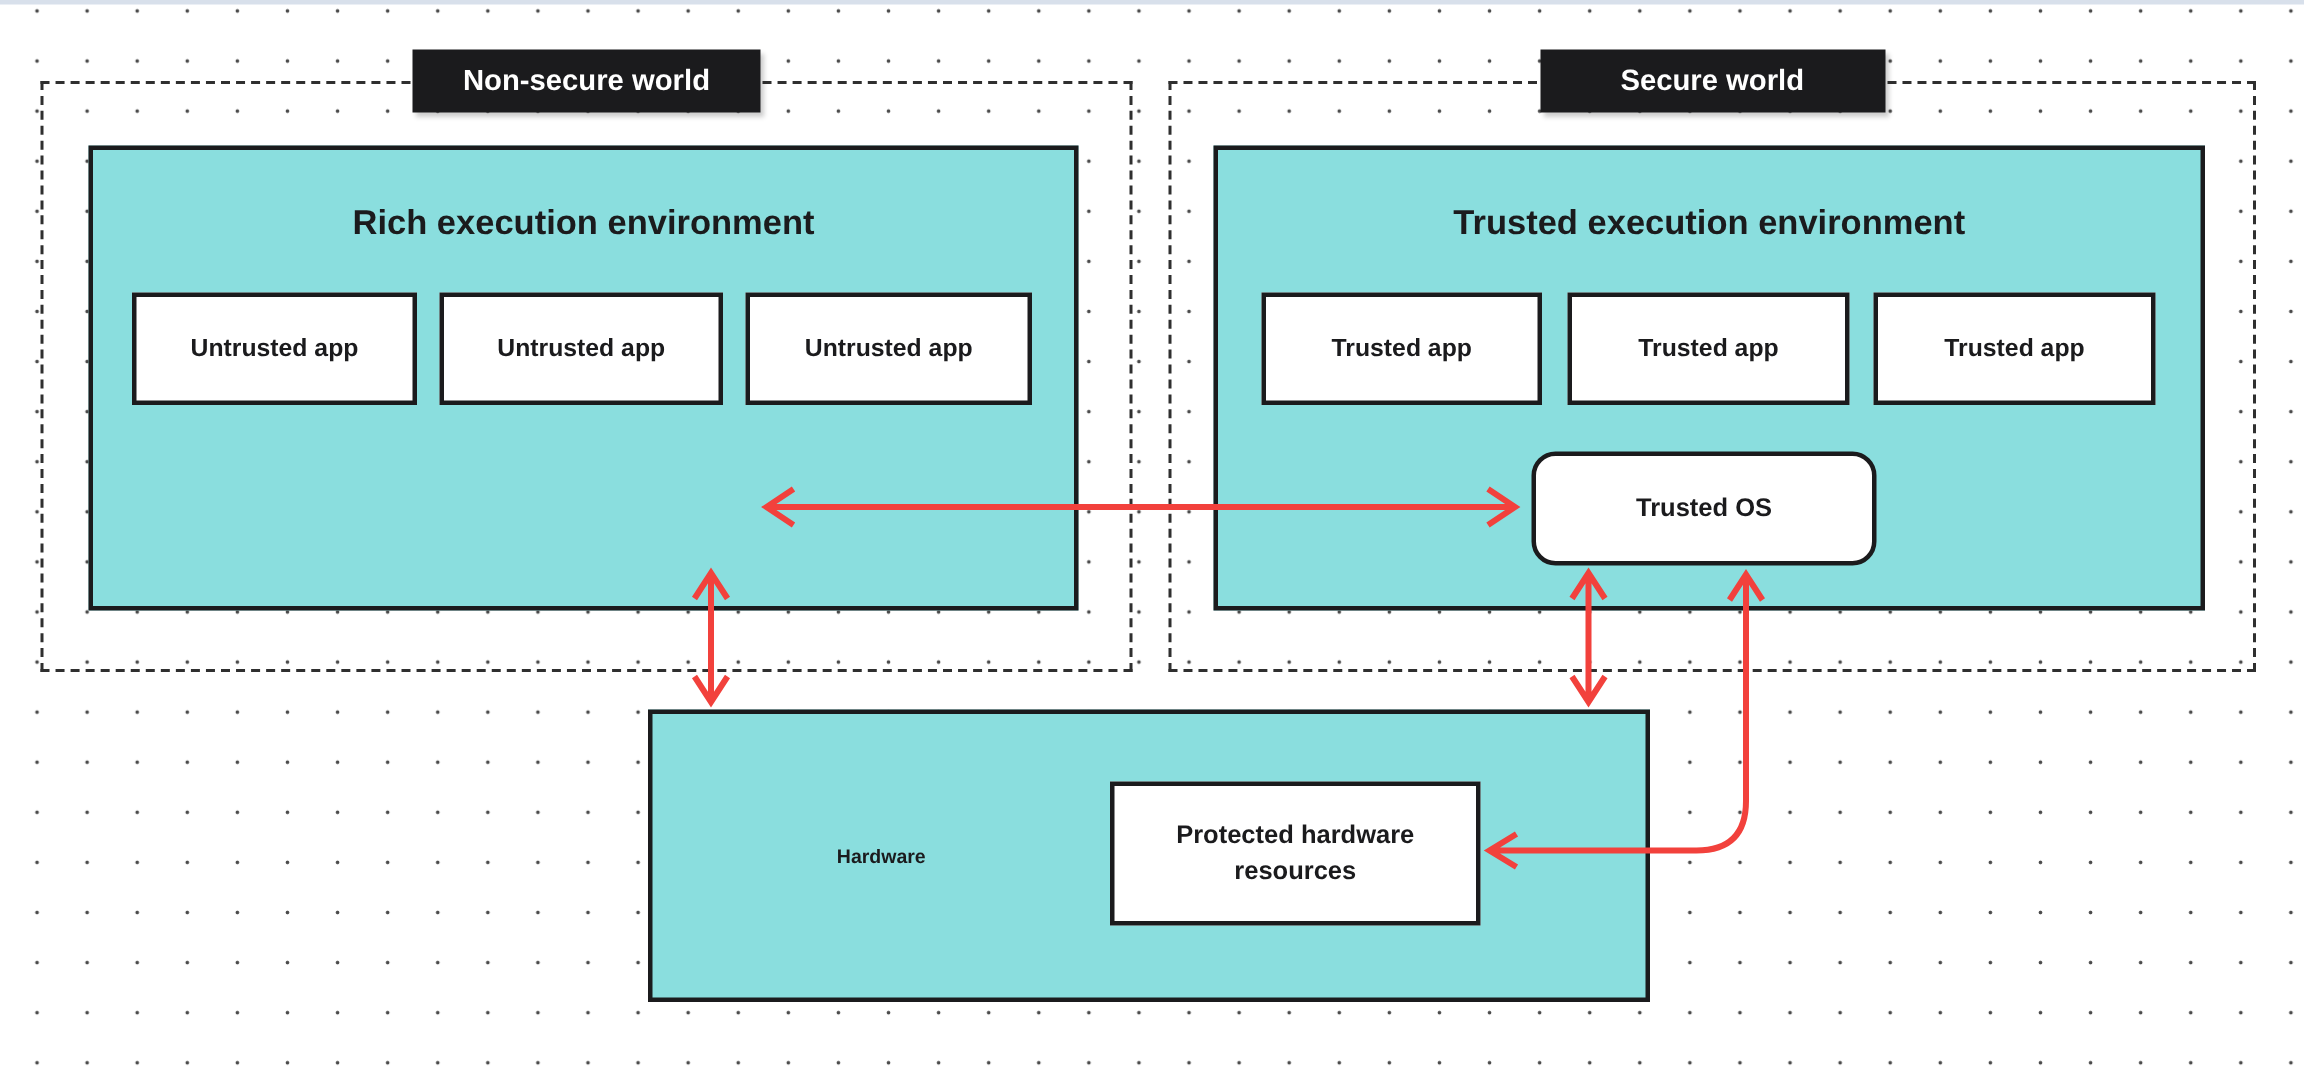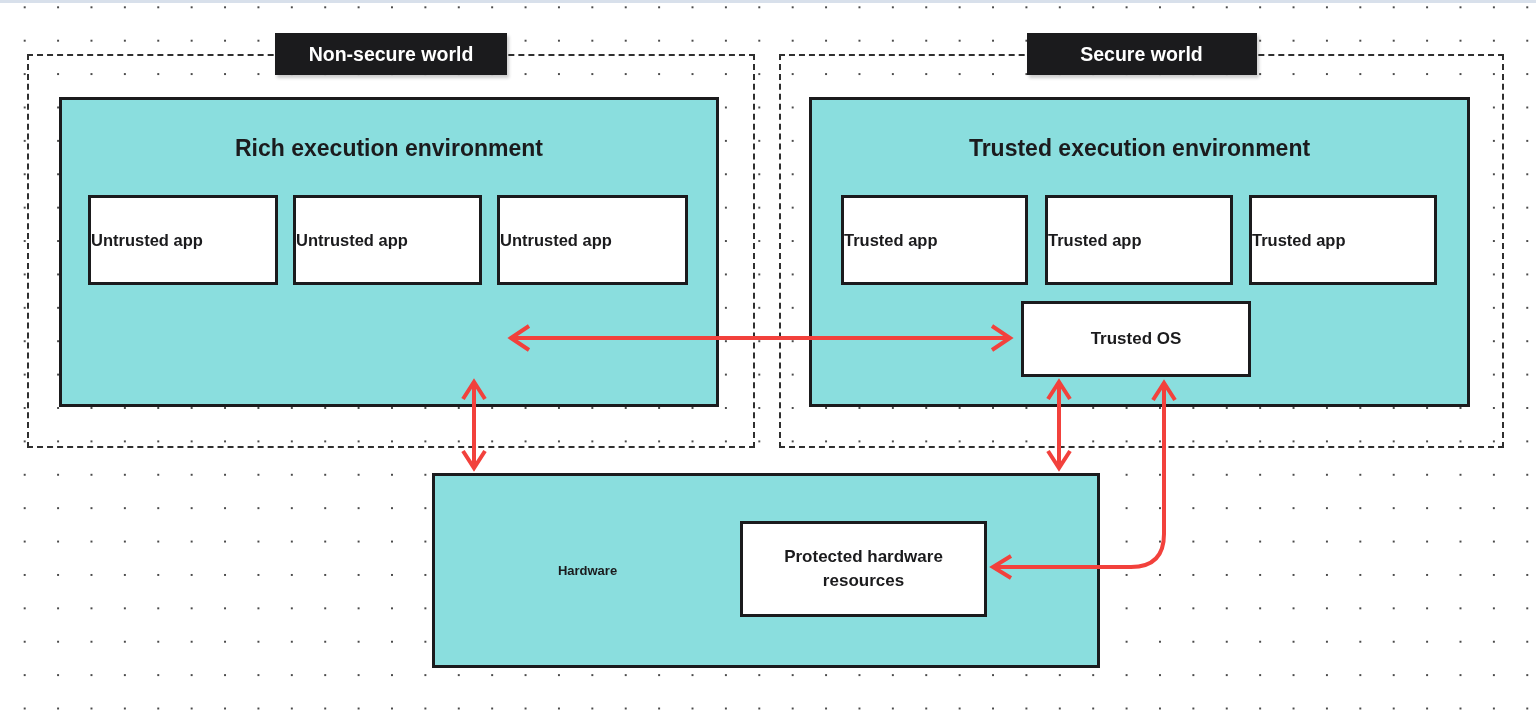--- a/index.html
+++ b/index.html
@@ -44,39 +44,39 @@
     position:absolute; top:41px; height:310px;
     background:var(--teal); border:3px solid var(--ink);
   }
   .env-left{ left:30px; width:660px; }
   .env-right{ left:28px; width:661px; }
   .env-title{
     position:absolute; top:35px; left:0; width:100%;
     text-align:center; font-size:23px; font-weight:bold;
   }
   .app-box{
-    position:absolute; top:95px; height:90px;
+    position:absolute; top:95px; height:75px;
     background:var(--white); border:3px solid var(--ink);
-    display:flex; align-items:center; justify-content:flex-start;
+    display:flex; align-items:center; justify-content:center;
     font-size:16.5px; font-weight:bold;
   }
   .os-box{
     position:absolute; height:77px;
     background:var(--white); border:3px solid var(--ink);
     display:flex; align-items:center; justify-content:center;
     font-size:17px; font-weight:bold;
   }
   .env-left  .app-1{left:26px;  width:190px;}
   .env-left  .app-2{left:231px; width:189px;}
   .env-left  .app-3{left:435px; width:191px;}
   .env-left  .os-box{left:207px; top:199px; width:231px;}
   .env-right .app-1{left:29px;  width:187px;}
   .env-right .app-2{left:233px; width:188px;}
   .env-right .app-3{left:437px; width:188px;}
-  .env-right .os-box{left:209px; top:201px; width:230px; height:76px;}
+  .env-right .os-box{left:209px; top:201px; width:230px; height:76px;border-radius:16px;}
   .hardware{
     position:absolute; left:432px; top:473px; width:668px; height:195px;
     background:var(--teal); border:3px solid var(--ink);
   }
   .hw-label-area{
     position:absolute; left:0; top:0; width:305px; height:100%;
     display:flex; align-items:center; justify-content:center;
     font-size:13px; font-weight:bold;
   }
   .protected-box{

